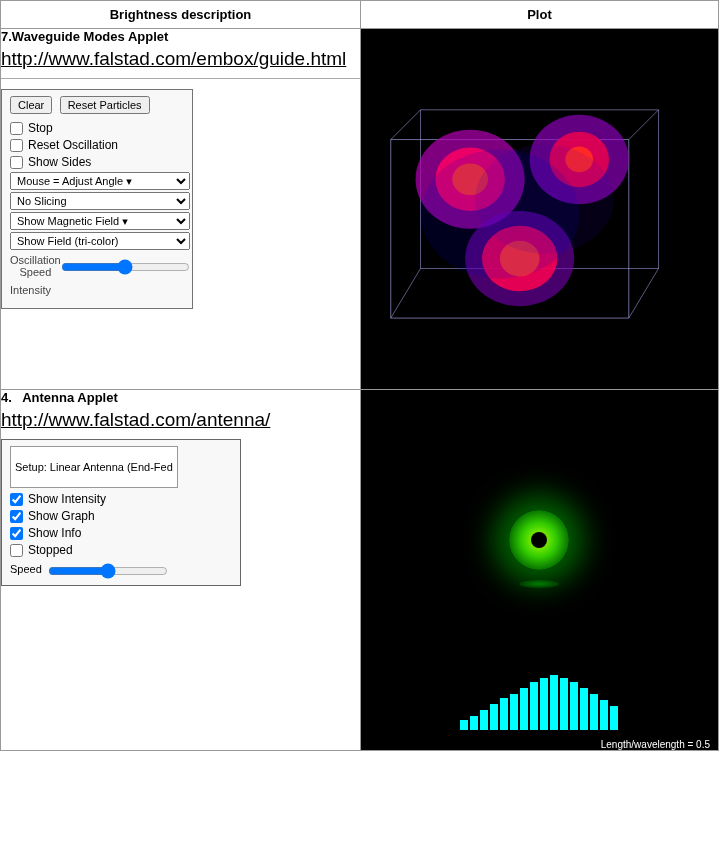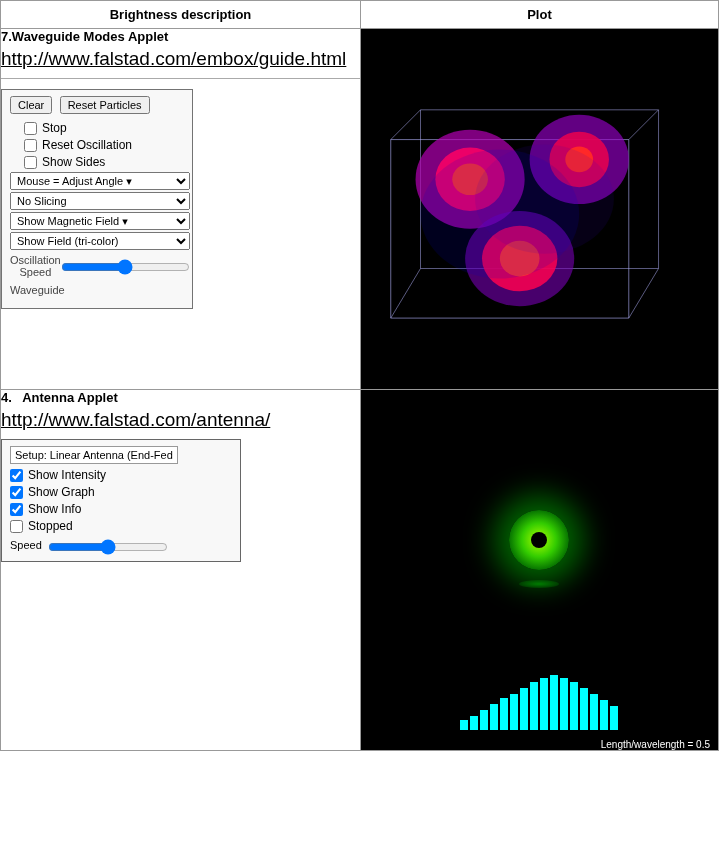--- a/index.html
+++ b/index.html
@@ -67,21 +67,21 @@
     .wg-controls button {
       font-size: 11px;
       padding: 1px 6px;
       margin-right: 4px;
       margin-bottom: 4px;
       cursor: pointer;
     }
     .wg-controls .checkbox-row {
       display: flex;
       align-items: center;
-      margin: 3px 14px;
+      margin: 3px 0;
       gap: 5px;
     }
     .wg-controls .checkbox-row input[type=checkbox] {
       width: 13px; height: 13px;
     }
     .wg-controls select {
       font-size: 11px;
       padding: 1px 2px;
       margin: 2px 0;
       display: block;
@@ -149,21 +149,21 @@
       margin-top: 6px;
     }
     .antenna-controls .setup-row {
       font-size: 11px;
       margin-bottom: 4px;
       color: #000;
       font-weight: normal;
     }
     .antenna-controls .setup-label {
       border: 1px solid #999;
-      padding: 2px 4px;
+      padding: 14px 4px;
       background: #fff;
       display: inline-block;
       font-size: 11px;
     }
     .antenna-controls .checkbox-row {
       display: flex;
       align-items: center;
       margin: 3px 0;
       gap: 5px;
     }
@@ -286,21 +286,21 @@
             <option>Show Magnetic Field ▾</option>
           </select>
           <select>
             <option>Show Field (tri-color)</option>
           </select>
           <div class="slider-row">
             <div class="slider-label">Oscillation Speed</div>
             <input type="range" value="50" style="">
           </div>
           <div class="slider-row">
-            <div class="slider-label">Waveguide</div>
+            <div class="slider-label">Intensity</div>
           </div>
         </div>
       </td>
       <td class="col-plot plot-cell plot-cell-top">
         <div class="wg-viz">
 
           <svg class="wg-svg-container" viewBox="0 0 360 360" xmlns="http://www.w3.org/2000/svg">
             <rect width="360" height="360" fill="#000"></rect>
 
             <polygon points="60,80 300,80 300,240 60,240" fill="none" stroke="rgba(180,180,255,0.5)" stroke-width="1"></polygon>

